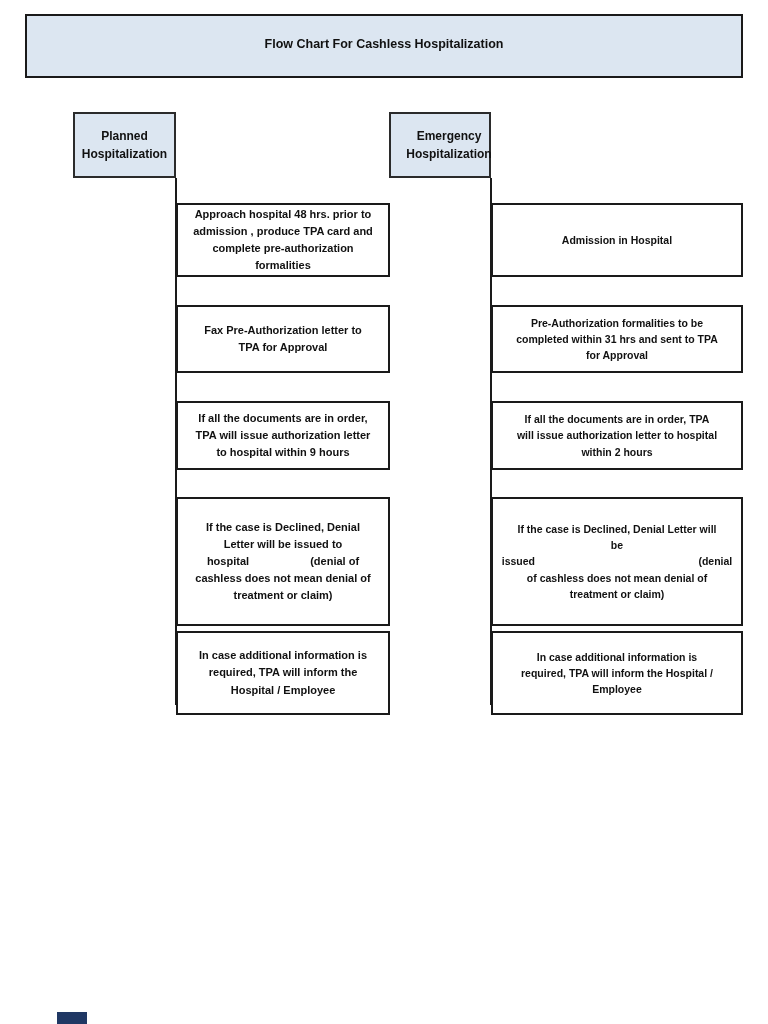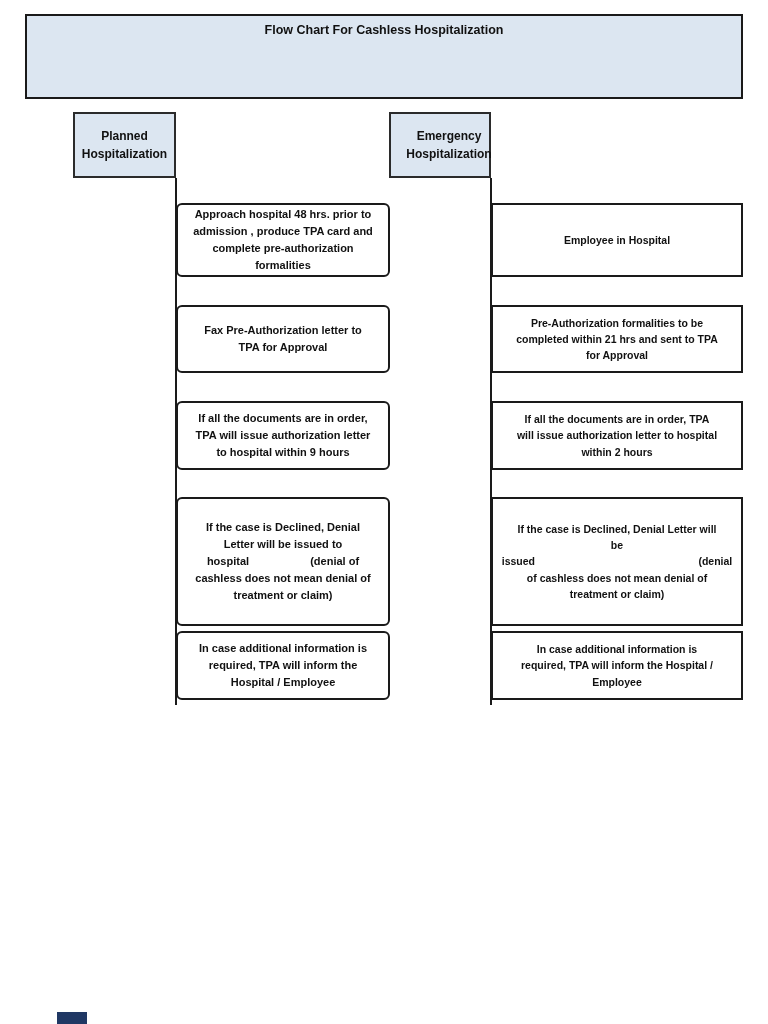--- a/index.html
+++ b/index.html
@@ -6,23 +6,23 @@
   html, body { background: #ffffff; }
   body {
     font-family: "Liberation Sans", sans-serif;
     width: 768px; height: 1024px;
     position: relative;
     color: #111111;
   }
   .canvas { position: absolute; inset: 0; width: 768px; height: 1024px; background: #ffffff; }
 
   .title-band {
-    position: absolute; left: 25px; top: 14px; width: 718px; height: 85px;
+    position: absolute; left: 25px; top: 14px; width: 718px; height: 64px;
     background: #dce6f1; border: 2px solid #1a1a1a;
-    text-align: center; padding-top: 7px;
+    text-align: center; padding-top: 21px;
     font-weight: bold; font-size: 12.5px;
   }
 
   .col-header {
     position: absolute; top: 112px; height: 66px;
     background: #dce6f1; border: 2px solid #2b2b2b;
     display: flex; align-items: center; justify-content: center;
     font-weight: bold; font-size: 12px; text-align: center;
     white-space: pre; line-height: 1.5;
   }
@@ -35,28 +35,28 @@
   .spine.left { left: 175px; }
   .spine.right { left: 490px; }
 
   .flow-box {
     position: absolute;
     background: #ffffff; border: 2px solid #1a1a1a;
     display: flex; align-items: center; justify-content: center;
     font-weight: bold; text-align: center;
     white-space: pre; line-height: 1.55;
   }
-  .col-left  .flow-box { left: 176px; width: 214px; font-size: 11px; border-radius: 6px; }
+  .col-left  .flow-box { left: 176px; width: 214px; font-size: 11px; }
   .col-right .flow-box { left: 491px; width: 252px; font-size: 10.5px; }
 
   .row-1 { top: 203px; height: 74px; }
   .row-2 { top: 305px; height: 68px; }
   .row-3 { top: 401px; height: 69px; }
   .row-4 { top: 497px; height: 129px; }
-  .row-5 { top: 631px; height: 69px; }
+  .row-5 { top: 631px; height: 84px; }
 
   .footer-mark {
     position: absolute; left: 57px; top: 1012px; width: 30px; height: 12px;
     background: #203864;
   }
 </style>
 </head>
 <body>
 
 <div class="canvas">
@@ -86,23 +86,23 @@
 Letter will be issued to
 hospital&nbsp;&nbsp;&nbsp;&nbsp;&nbsp;&nbsp;&nbsp;&nbsp;&nbsp;&nbsp;&nbsp;&nbsp;&nbsp;&nbsp;&nbsp;&nbsp;&nbsp;&nbsp;&nbsp;&nbsp;(denial of
 cashless does not mean denial of
 treatment or claim)</div>
     <div class="flow-box row-5">In case additional information is
 required, TPA will inform the
 Hospital / Employee</div>
   </div>
 
   <div class="col-right">
-    <div class="flow-box row-1">Employee in Hospital</div>
+    <div class="flow-box row-1">Admission in Hospital</div>
     <div class="flow-box row-2">Pre-Authorization formalities to be
-completed within 21 hrs and sent to TPA
+completed within 31 hrs and sent to TPA
 for Approval</div>
     <div class="flow-box row-3">If all the documents are in order, TPA
 will issue authorization letter to hospital
 within 2 hours</div>
     <div class="flow-box row-4">If the case is Declined, Denial Letter will
 be
 issued&nbsp;&nbsp;&nbsp;&nbsp;&nbsp;&nbsp;&nbsp;&nbsp;&nbsp;&nbsp;&nbsp;&nbsp;&nbsp;&nbsp;&nbsp;&nbsp;&nbsp;&nbsp;&nbsp;&nbsp;&nbsp;&nbsp;&nbsp;&nbsp;&nbsp;&nbsp;&nbsp;&nbsp;&nbsp;&nbsp;&nbsp;&nbsp;&nbsp;&nbsp;&nbsp;&nbsp;&nbsp;&nbsp;&nbsp;&nbsp;&nbsp;&nbsp;&nbsp;&nbsp;&nbsp;&nbsp;&nbsp;&nbsp;&nbsp;&nbsp;&nbsp;&nbsp;&nbsp;&nbsp;&nbsp;&nbsp;(denial
 of cashless does not mean denial of
 treatment or claim)</div>
     <div class="flow-box row-5">In case additional information is

